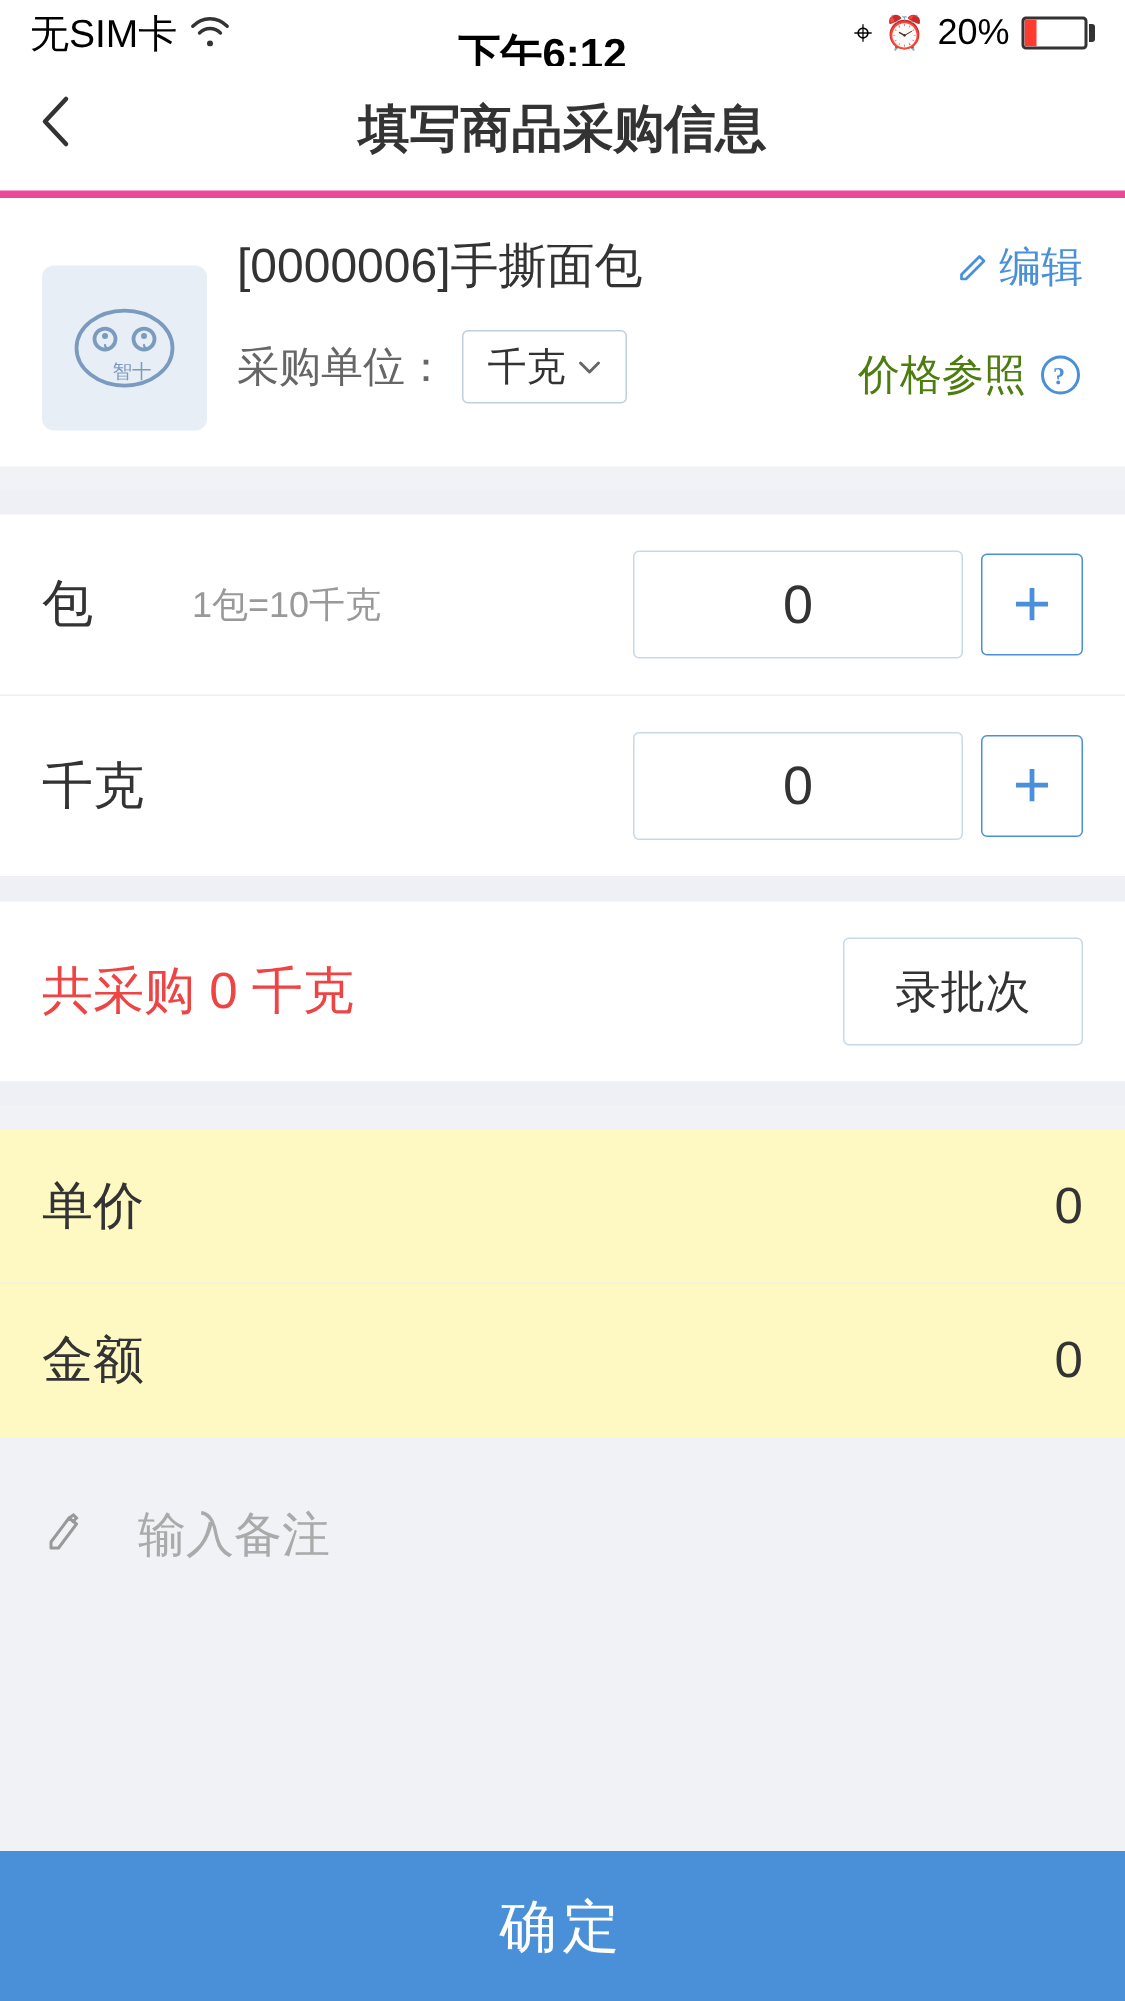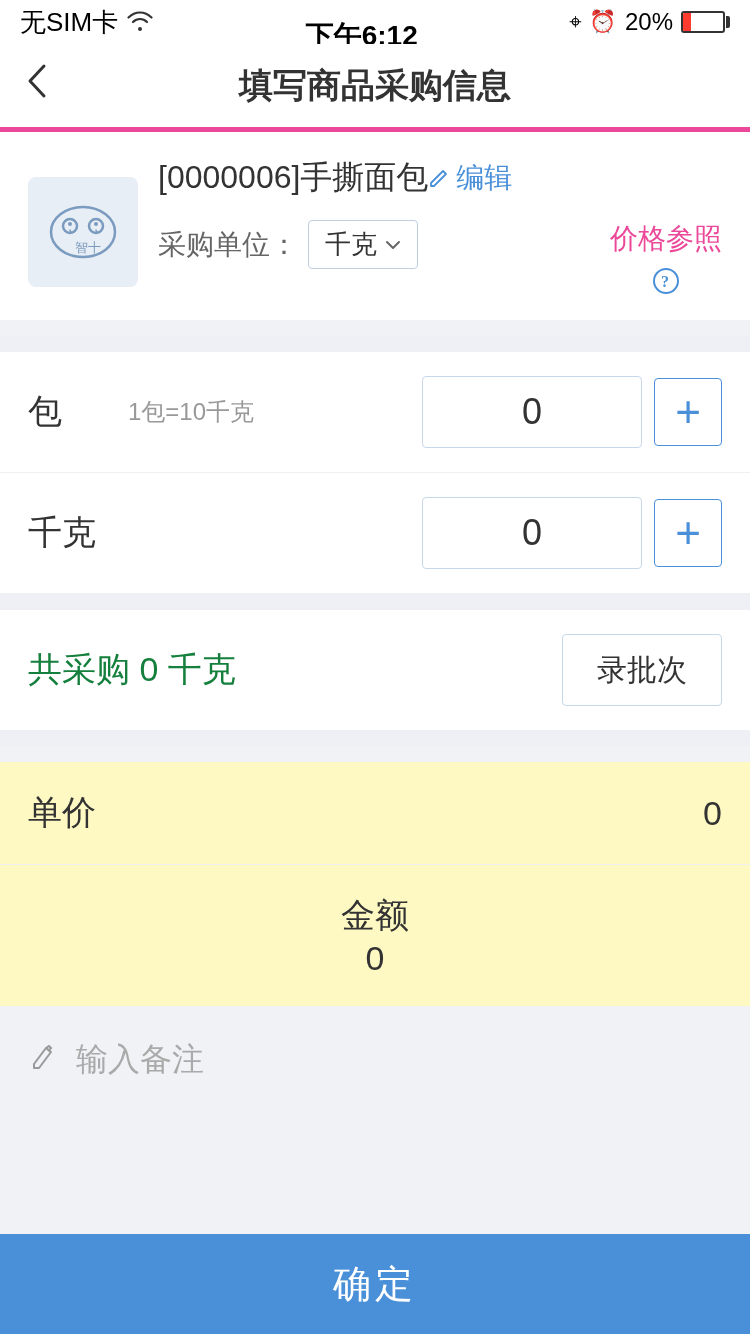--- a/index.html
+++ b/index.html
@@ -95,60 +95,60 @@
     .product-image-logo {
       font-size: 36px;
       color: #7a9bbf;
       display: flex;
       flex-direction: column;
       align-items: center;
     }
     .product-info { flex: 1; }
     .product-header {
       display: flex;
+      justify-content: space-between;
       align-items: center;
       margin-bottom: 20px;
     }
     .product-name {
       font-size: 32px;
       color: #333;
       font-weight: 500;
     }
     .edit-link {
       font-size: 28px;
       color: #4a90d9;
       display: flex;
       align-items: center;
       gap: 6px;
     }
     .product-unit-row {
       display: flex;
-      align-items: flex-start;
+      align-items: flex-end;
       justify-content: space-between;
     }
     .unit-label { font-size: 28px; color: #666; }
     .unit-select {
       border: 1px solid #c0cfe0;
       border-radius: 4px;
       padding: 6px 16px;
       font-size: 26px;
       color: #333;
       display: flex;
       align-items: center;
       gap: 8px;
       background: #fff;
       margin-left: 10px;
     }
     .price-ref {
       font-size: 28px;
-      color: #ec4899;
+      color: #4d7c0f;
       display: flex;
       align-items: center;
       gap: 8px;
-      flex-direction: column;
     }
 
     
     .separator {
       height: 16px;
       background: #eef0f5;
     }
 
     
     .input-section {
@@ -208,21 +208,21 @@
     
     .total-row {
       display: flex;
       align-items: center;
       justify-content: space-between;
       padding: 24px 28px;
       background: #fff;
     }
     .total-text {
       font-size: 34px;
-      color: #15803d;
+      color: #ef4444;
     }
     .batch-btn {
       width: 160px;
       height: 72px;
       border: 1px solid #c8d8e8;
       border-radius: 4px;
       background: #fff;
       font-size: 30px;
       color: #333;
       display: flex;
@@ -236,38 +236,38 @@
       background: #fef9c3;
       margin-top: 16px;
     }
     .price-row {
       display: flex;
       align-items: center;
       justify-content: space-between;
       padding: 28px 28px;
       border-bottom: 1px solid #f0f0f0;
     }
-    .price-row:last-child { border-bottom: none; flex-direction: column; }
+    .price-row:last-child { border-bottom: none; }
     .price-label {
       font-size: 34px;
       color: #333;
     }
     .price-value {
       font-size: 34px;
       color: #333;
     }
 
     
     .remark-section {
       background: #f0f2f5;
       padding: 28px 28px;
-      margin-top: 4px;
-      display: flex;
-      align-items: center;
-      gap: 16px;
+      margin-top: 16px;
+      display: flex;
+      align-items: center;
+      gap: 32px;
       min-height: 100px;
     }
     .remark-icon {
       font-size: 32px;
       color: #999;
     }
     .remark-placeholder {
       font-size: 32px;
       color: #aaa;
     }

